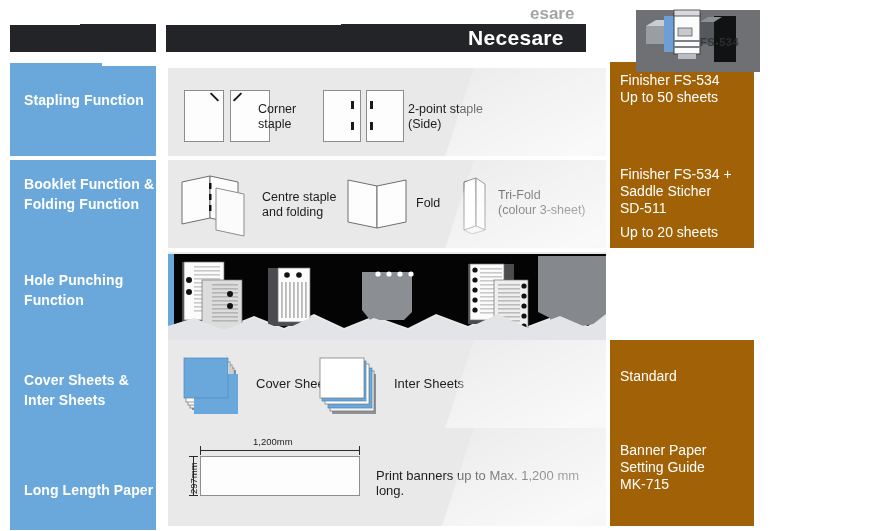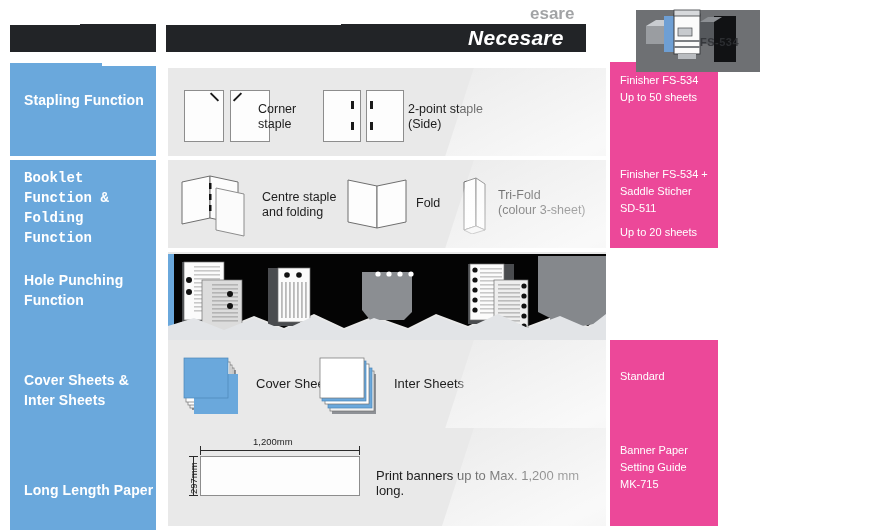--- a/index.html
+++ b/index.html
@@ -43,21 +43,20 @@
     width: 140px;
     height: 32px;
     color: #ffffff;
     font-size: 21px;
     font-weight: bold;
     letter-spacing: .3px;
     line-height: 32px;
     overflow: hidden;
     white-space: nowrap;
     z-index: 4;
-    font-style: italic;
   }
   #hdr-title-ghost {
     position: absolute;
     left: 498px;
     top: 4px;
     color: #55585c;
     font-size: 17px;
     font-weight: bold;
     opacity: .55;
     white-space: nowrap;
@@ -132,24 +131,24 @@
     right: -40px; top: -30px;
     width: 190px; height: 200px;
     background: linear-gradient(135deg, rgba(255,255,255,0) 0%, rgba(255,255,255,.75) 60%, rgba(255,255,255,0) 100%);
     transform: rotate(18deg);
     pointer-events: none;
   }
 
   .spec-cell {
     position: absolute;
     left: 610px;
-    width: 108px;
-    background: #ec4899;
+    width: 144px;
+    background: #a16207;
     color: #ffffff;
-    font-size: 11px;
+    font-size: 14px;
     line-height: 17px;
     box-sizing: border-box;
     padding: 10px 0 0 10px;
   }
   .spec-cell .sp-gap { height: 7px; }
   .sheet {
     position: absolute;
     background: #fdfdfd;
     border: 1px solid #8d8d8d;
     box-sizing: border-box;
@@ -249,21 +248,21 @@
     <div class="staple-mark" style="left:202px;top:54px;"></div>
     <div class="cap" style="left:240px;top:34px;width:130px;">2-point staple
 (Side)</div>
   </div>
 
   <div class="spec-cell" style="top:4px;height:94px;">
     <div>Finisher FS-534</div>
     <div>Up to 50 sheets</div>
   </div>
 
-  <div class="sidebar-cell" style="top:102px;height:104px;padding-top:8px;font-family:Liberation Mono, monospace;">
+  <div class="sidebar-cell" style="top:102px;height:104px;padding-top:14px;">
     <span>Booklet Function
 &amp; Folding
 Function</span>
   </div>
 
   <div class="panel sheen" style="top:102px;height:88px;">
 
     <svg style="position:absolute;left:12px;top:14px;" width="78" height="64" viewBox="0 0 78 64">
       <polygon points="2,8 30,2 30,44 2,50" fill="#fdfdfd" stroke="#6f6f6f" stroke-width="1"></polygon>
       <polygon points="30,2 58,8 58,50 30,44" fill="#fdfdfd" stroke="#6f6f6f" stroke-width="1"></polygon>

